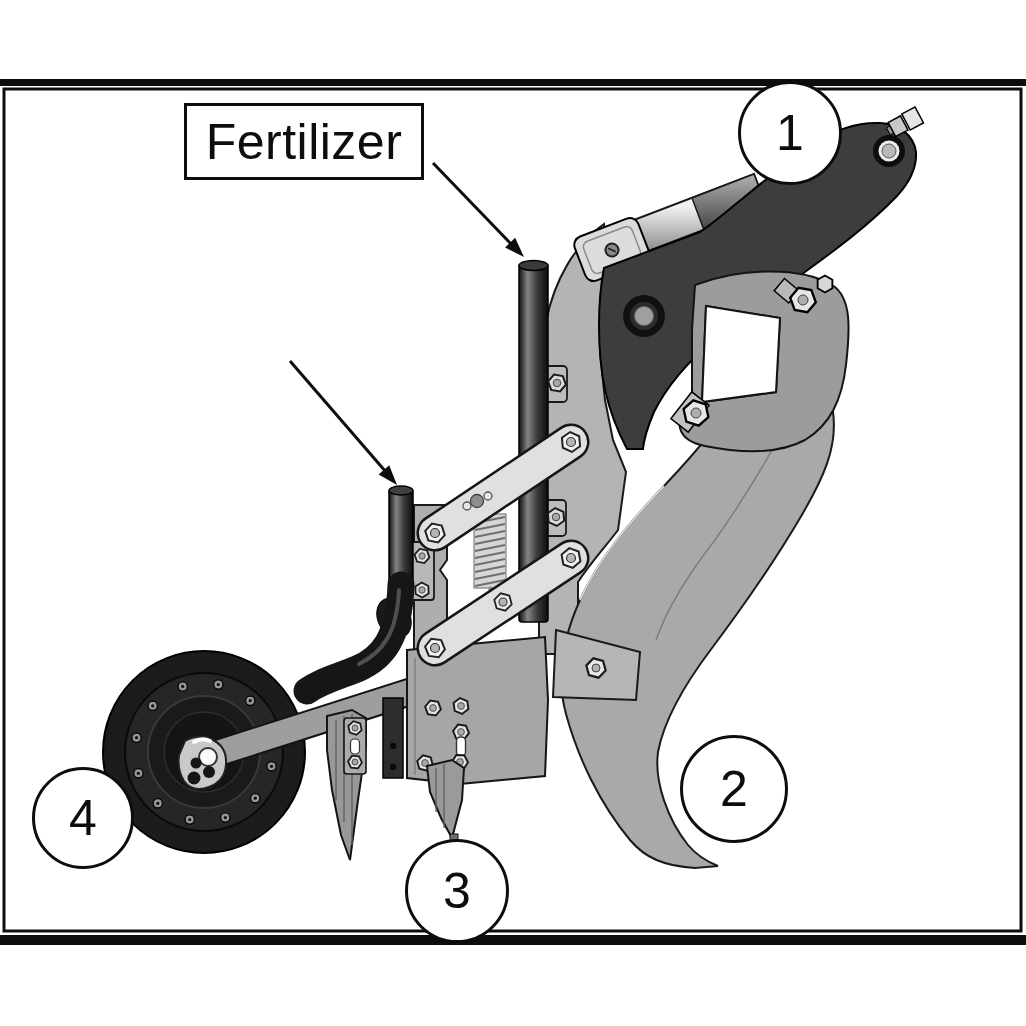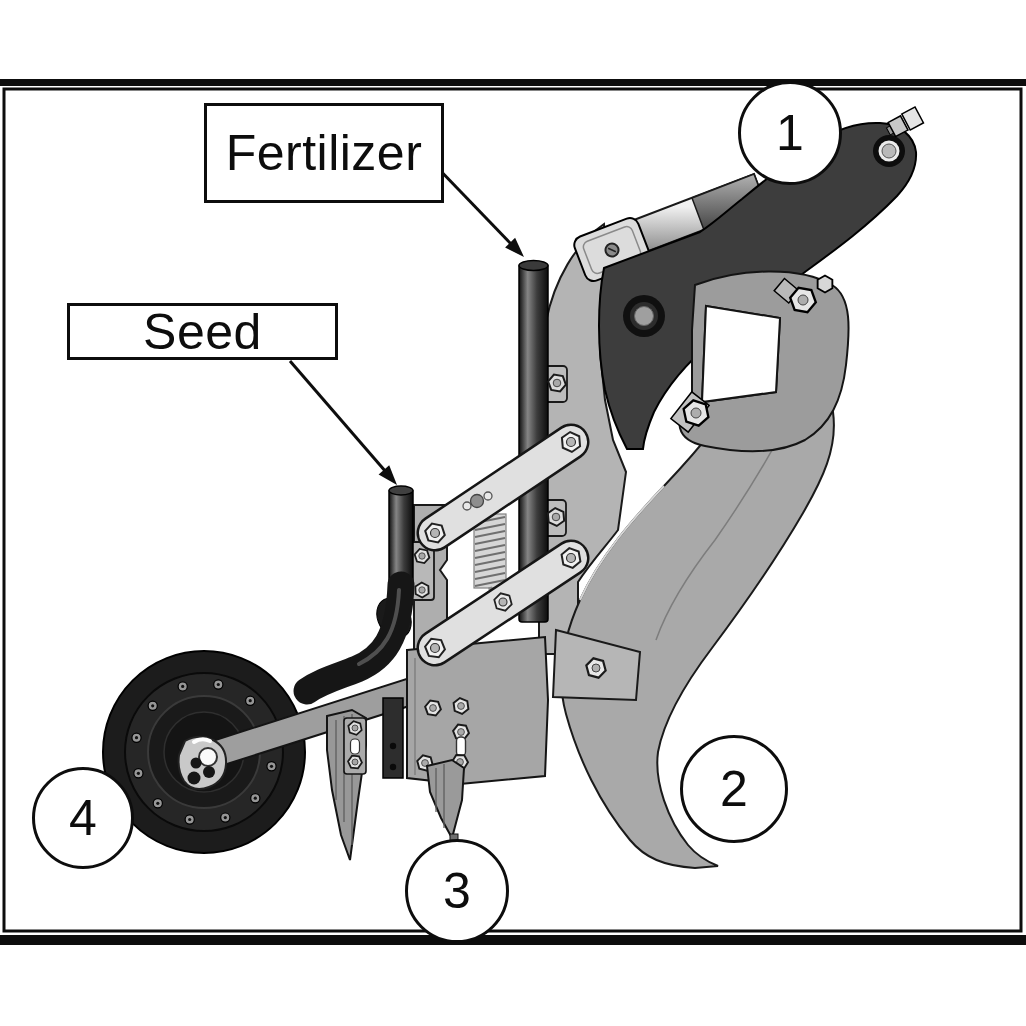--- a/index.html
+++ b/index.html
@@ -6,21 +6,21 @@
   .stage{
     position:relative;width:1026px;height:1026px;background:#ffffff;overflow:hidden;
     font-family:"Liberation Sans", sans-serif;
   }
   .stage svg{position:absolute;left:0;top:0;}
   .labelbox{
     position:absolute;background:#ffffff;border:3px solid #0d0d0d;box-sizing:border-box;
     display:flex;align-items:center;justify-content:center;
     font-size:50px;color:#0d0d0d;letter-spacing:0.5px;
   }
-  .labelbox.fert{left:204px;top:103px;width:240px;height:100px;}
+  .labelbox.fert{left:184px;top:103px;width:240px;height:77px;}
   .labelbox.seed{left:67px;top:303px;width:271px;height:57px;}
   .figbox{
     position:absolute;left:847px;top:834px;width:153px;height:78px;
     background:#ffffff;border:3px solid #0d0d0d;box-sizing:border-box;
     display:flex;align-items:center;justify-content:center;
     font-size:42px;color:#0d0d0d;
   }
   .callout{
     position:absolute;background:#ffffff;border:3px solid #0d0d0d;border-radius:50%;
     box-sizing:border-box;display:flex;align-items:center;justify-content:center;
@@ -326,23 +326,20 @@
   </g>
   <g>
     <line x1="290" y1="361" x2="386" y2="472" stroke="#0d0d0d" stroke-width="3"></line>
     <polygon points="397,485 378.6,474.5 389.2,465.3" fill="#0d0d0d"></polygon>
   </g>
 </svg>
 
 <div class="labelbox fert">
   <span>Fertilizer</span>
 </div>
-<div class="labelbox seed">
-  <span>Seed</span>
-</div>
 
 <div class="callout c1">
   <span>1</span>
 </div>
 <div class="callout c2">
   <span>2</span>
 </div>
 <div class="callout c3">
   <span>3</span>
 </div>

